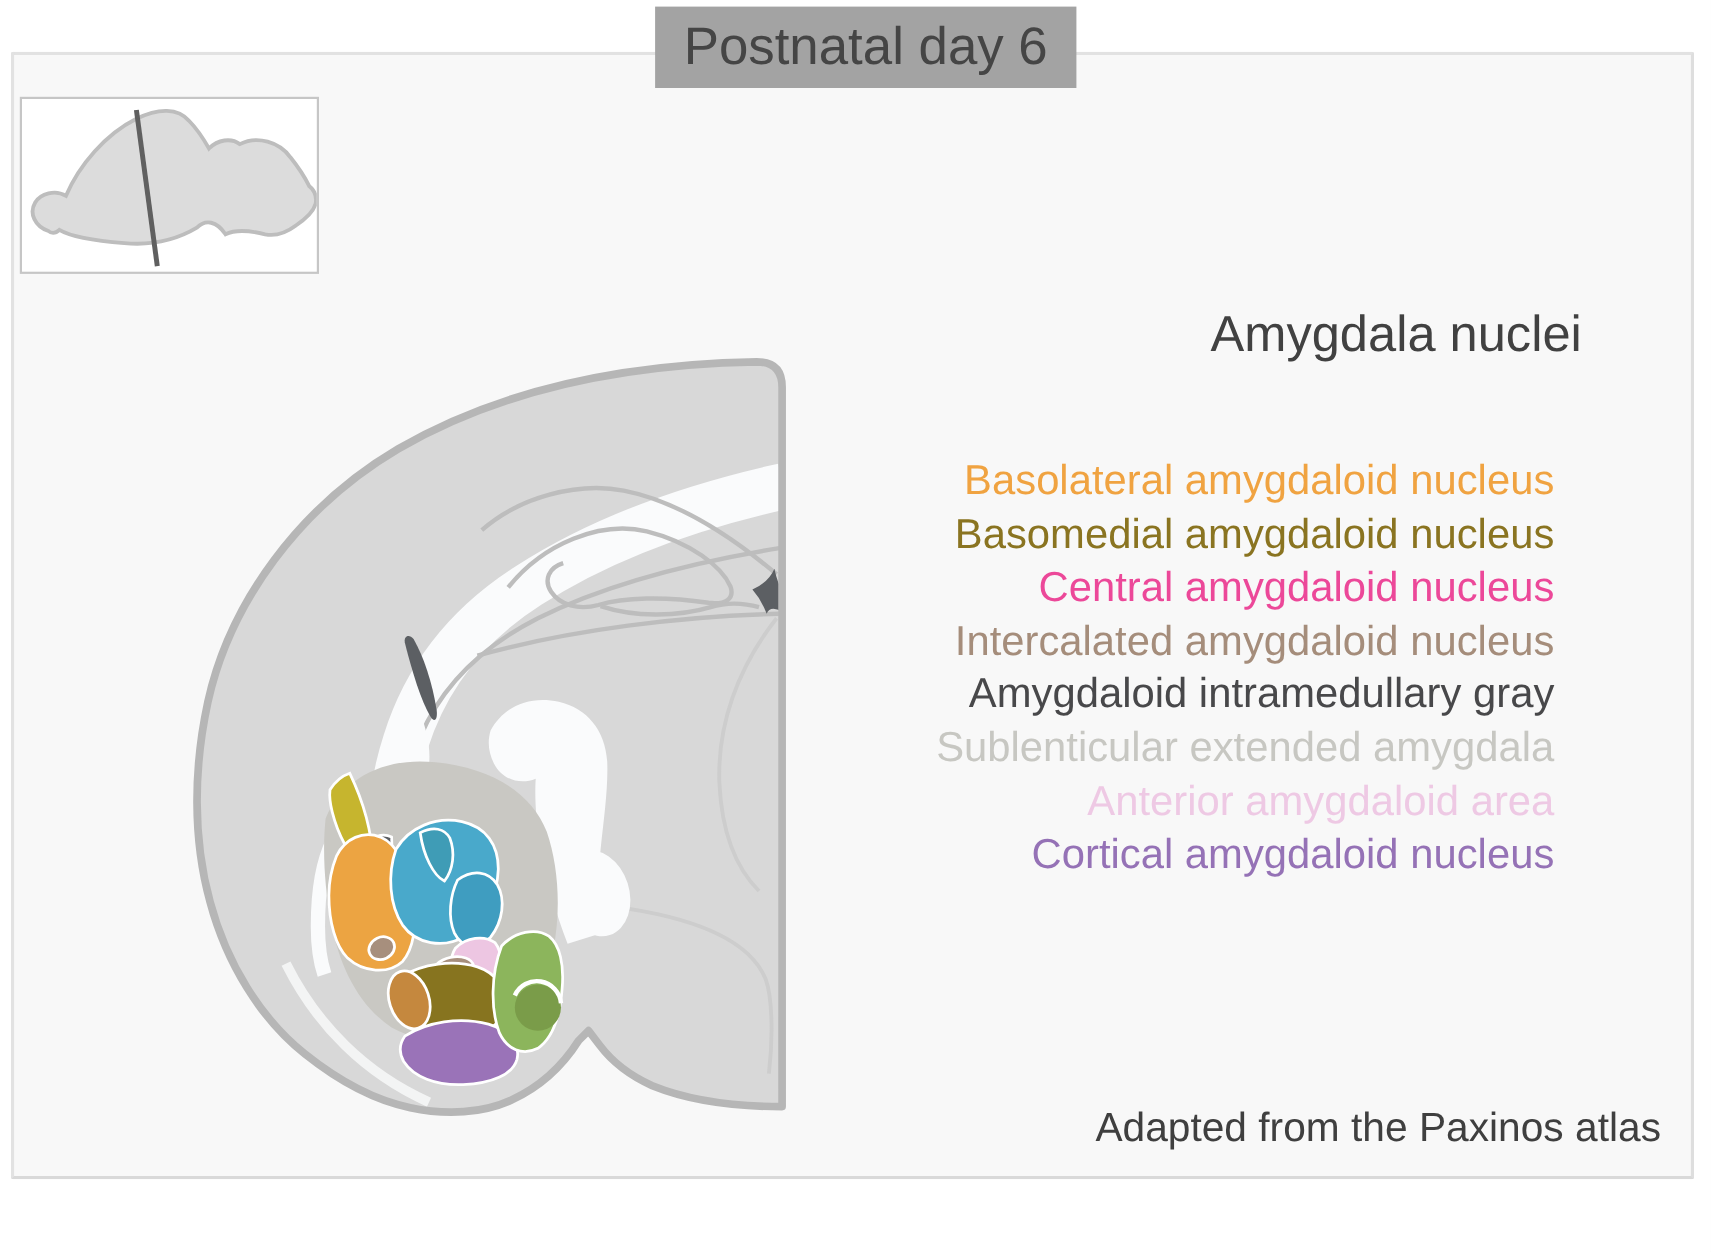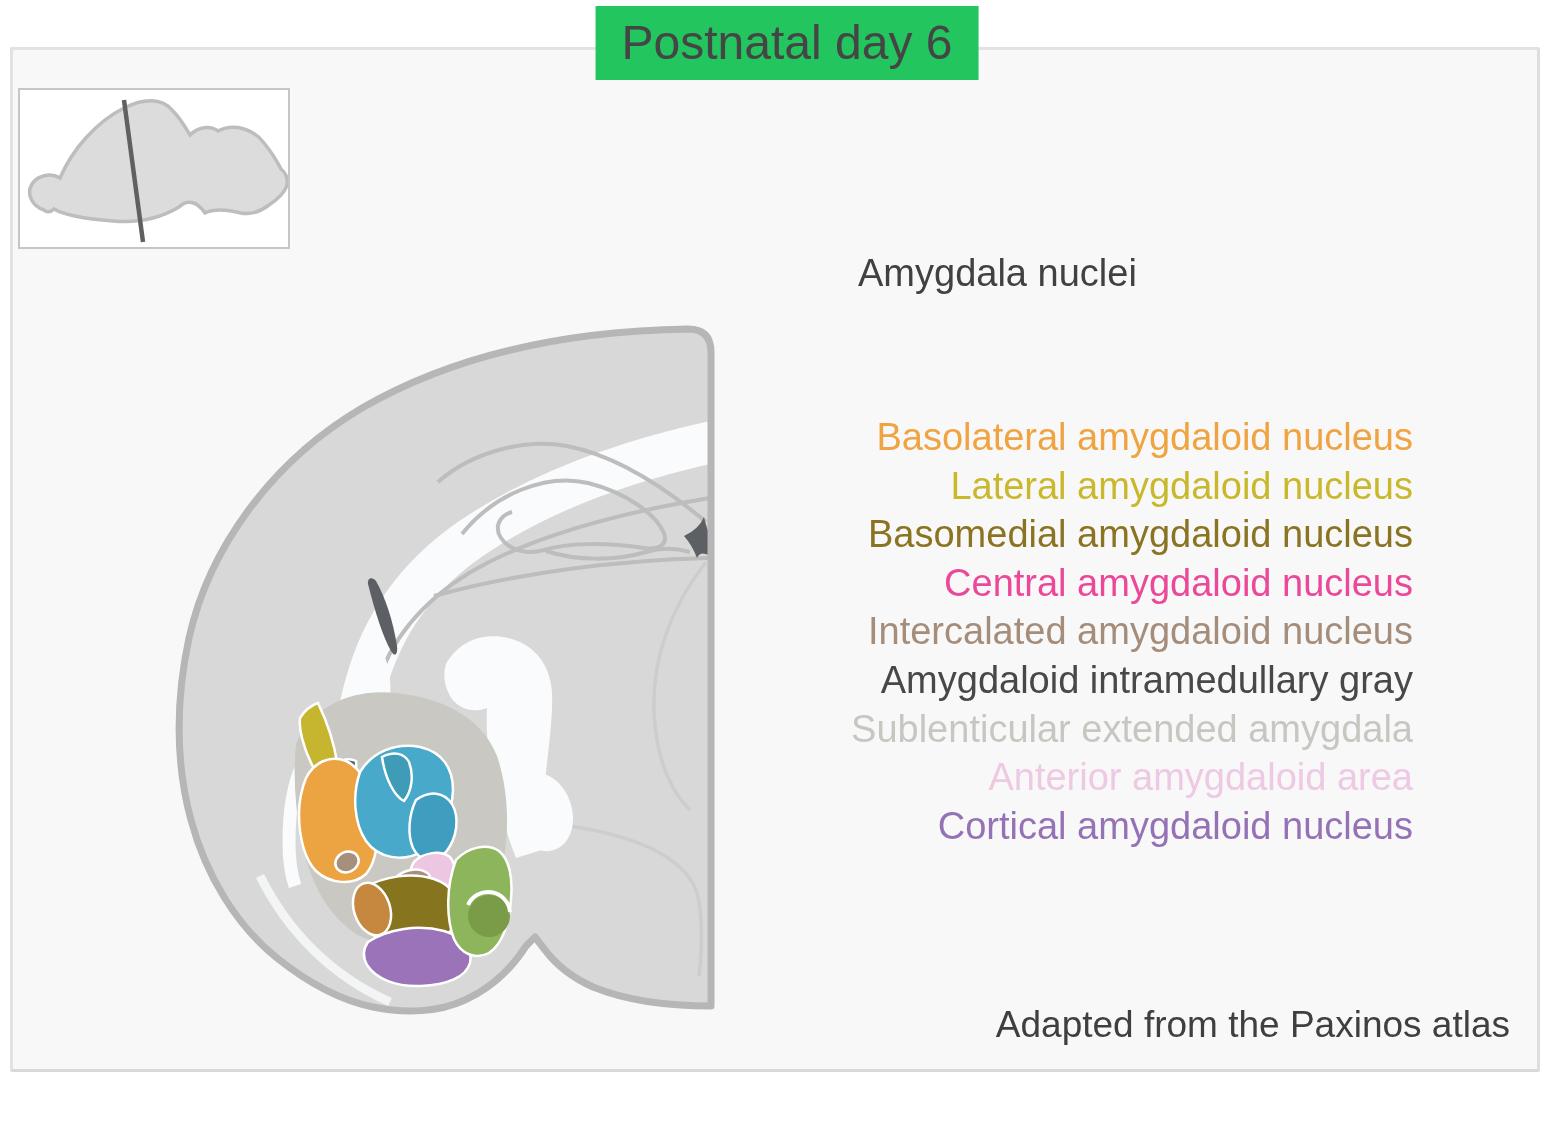--- a/index.html
+++ b/index.html
@@ -7,35 +7,35 @@
     position:relative;width:1555px;height:1138px;background:#ffffff;overflow:hidden;
     font-family:"Liberation Sans", sans-serif;
   }
   .panel{
     position:absolute;left:10px;top:47px;width:1530px;height:1025px;
     background:#f8f8f8;border:3px solid #e2e2e2;border-bottom-color:#d9d9d9;
     border-right-color:#dedede;border-radius:2px;box-sizing:border-box;z-index:0;
   }
   .fig-title{
     position:absolute;left:787px;top:6px;transform:translateX(-50%);
-    background:#22c55e;padding:0 26px;font-size:48px;line-height:74px;
+    background:#a3a3a3;padding:0 26px;font-size:48px;line-height:74px;
     color:#454545;white-space:nowrap;z-index:3;
   }
   .inset{
     position:absolute;left:18px;top:88px;width:272px;height:161px;
     background:#ffffff;border:2px solid #c6c6c6;box-sizing:border-box;z-index:2;
   }
   .inset svg{display:block;width:100%;height:100%;}
   .coronal-label{
     position:absolute;left:22px;top:264px;font-size:45px;color:#3d3d3d;z-index:2;white-space:nowrap;
   }
   .scene{position:absolute;left:0;top:0;z-index:1;}
   .nuclei-heading{
-    position:absolute;left:858px;top:252px;width:580px;text-align:left;
-    font-size:38px;color:#414141;z-index:2;white-space:nowrap;
+    position:absolute;left:858px;top:276px;width:580px;text-align:right;
+    font-size:46px;color:#414141;z-index:2;white-space:nowrap;
   }
   .nuclei-list{
     position:absolute;right:142px;top:413px;text-align:right;
     font-size:38px;line-height:48.6px;z-index:2;white-space:nowrap;
   }
   .attribution{
     position:absolute;right:45px;top:1004px;font-size:37px;color:#3f3f3f;z-index:2;white-space:nowrap;
   }
 </style>
 </head>
@@ -164,21 +164,20 @@
          C 307 982 339 1000 373 1007 C 406 1014 439 1012 465 1000
          C 491 988 512 968 526 946 L 535 937 L 545 950
          C 557 966 573 978 593 987 C 630 1002 671 1006 711 1006
          L 711 352 Q 711 329 688 329 Z" fill="none" stroke-width="7" stroke-linejoin="round" stroke="#b6b6b6"></path>
   </svg>
 
   <div class="nuclei-heading">Amygdala nuclei</div>
 
   <div class="nuclei-list">
     <div style="color: rgb(240, 163, 65);">Basolateral amygdaloid nucleus</div>
-    <div style="color: rgb(201, 184, 44);">Lateral amygdaloid nucleus</div>
     <div style="color: rgb(138, 116, 33);">Basomedial amygdaloid nucleus</div>
     <div style="color: #ec4899;">Central amygdaloid nucleus</div>
     <div style="color: rgb(165, 141, 123);">Intercalated amygdaloid nucleus</div>
     <div style="color: rgb(72, 72, 74);">Amygdaloid intramedullary gray</div>
     <div style="color: rgb(199, 199, 194);">Sublenticular extended amygdala</div>
     <div style="color: rgb(238, 201, 228);">Anterior amygdaloid area</div>
     <div style="color: rgb(149, 114, 182);">Cortical amygdaloid nucleus</div>
   </div>
 
   <div class="attribution">Adapted from the Paxinos atlas</div>

